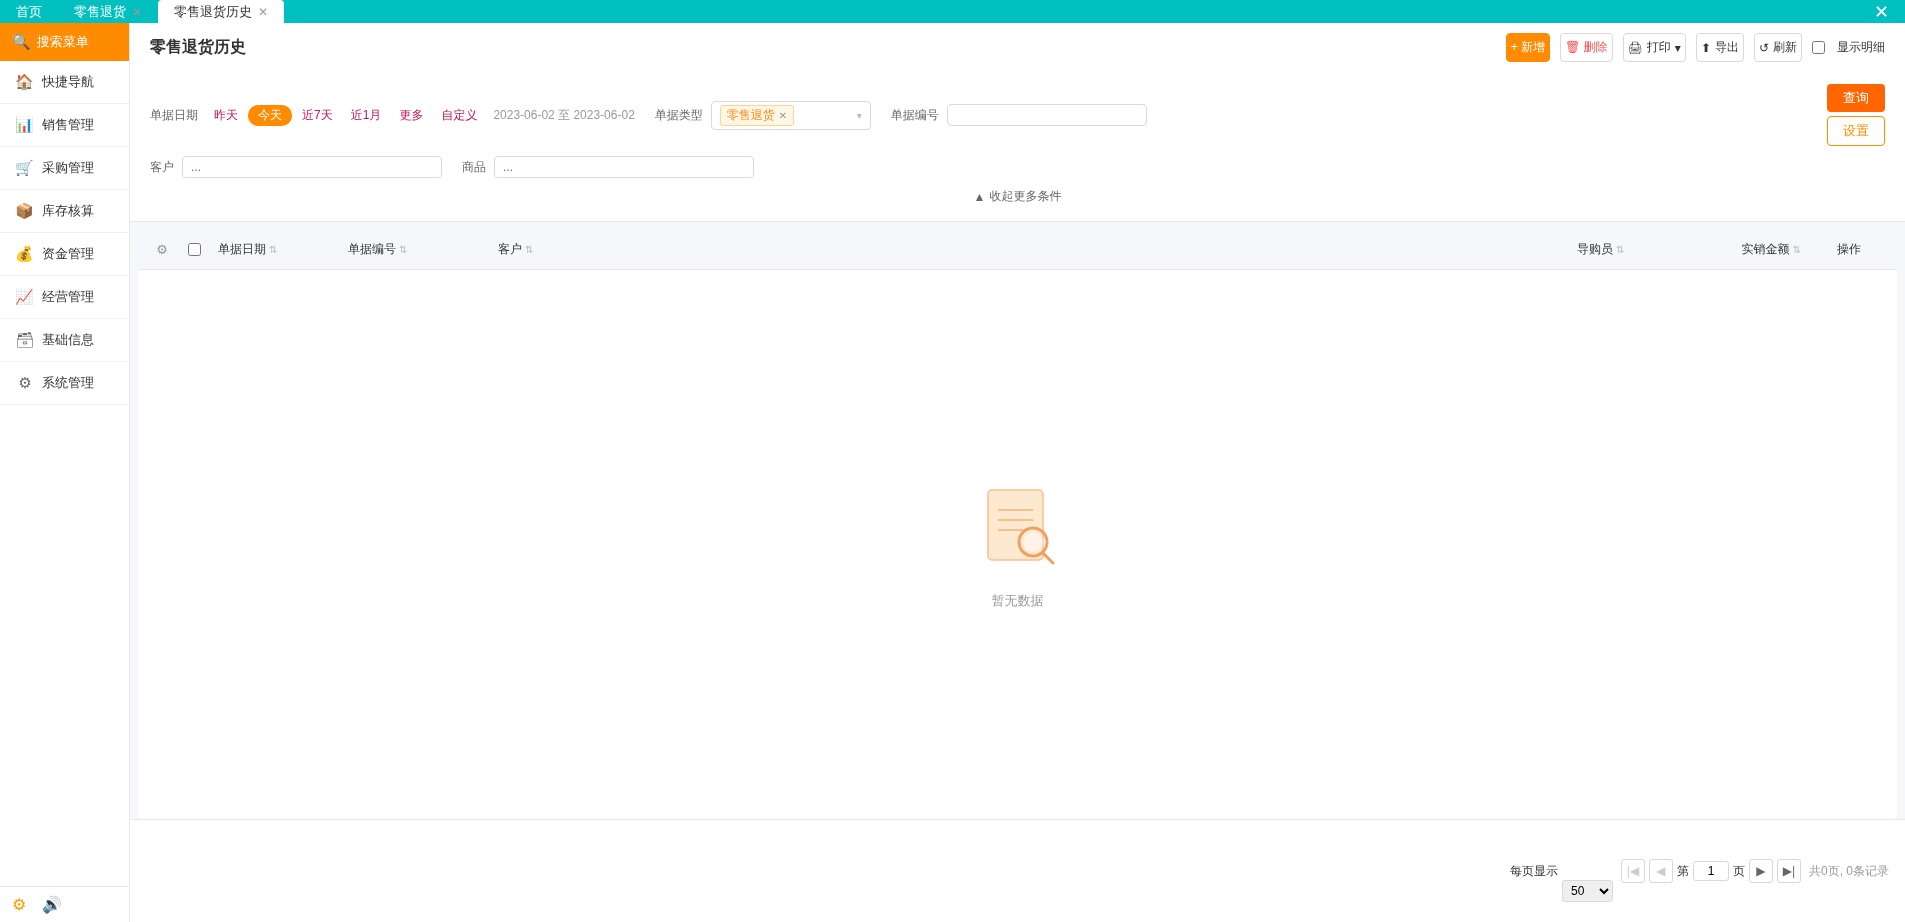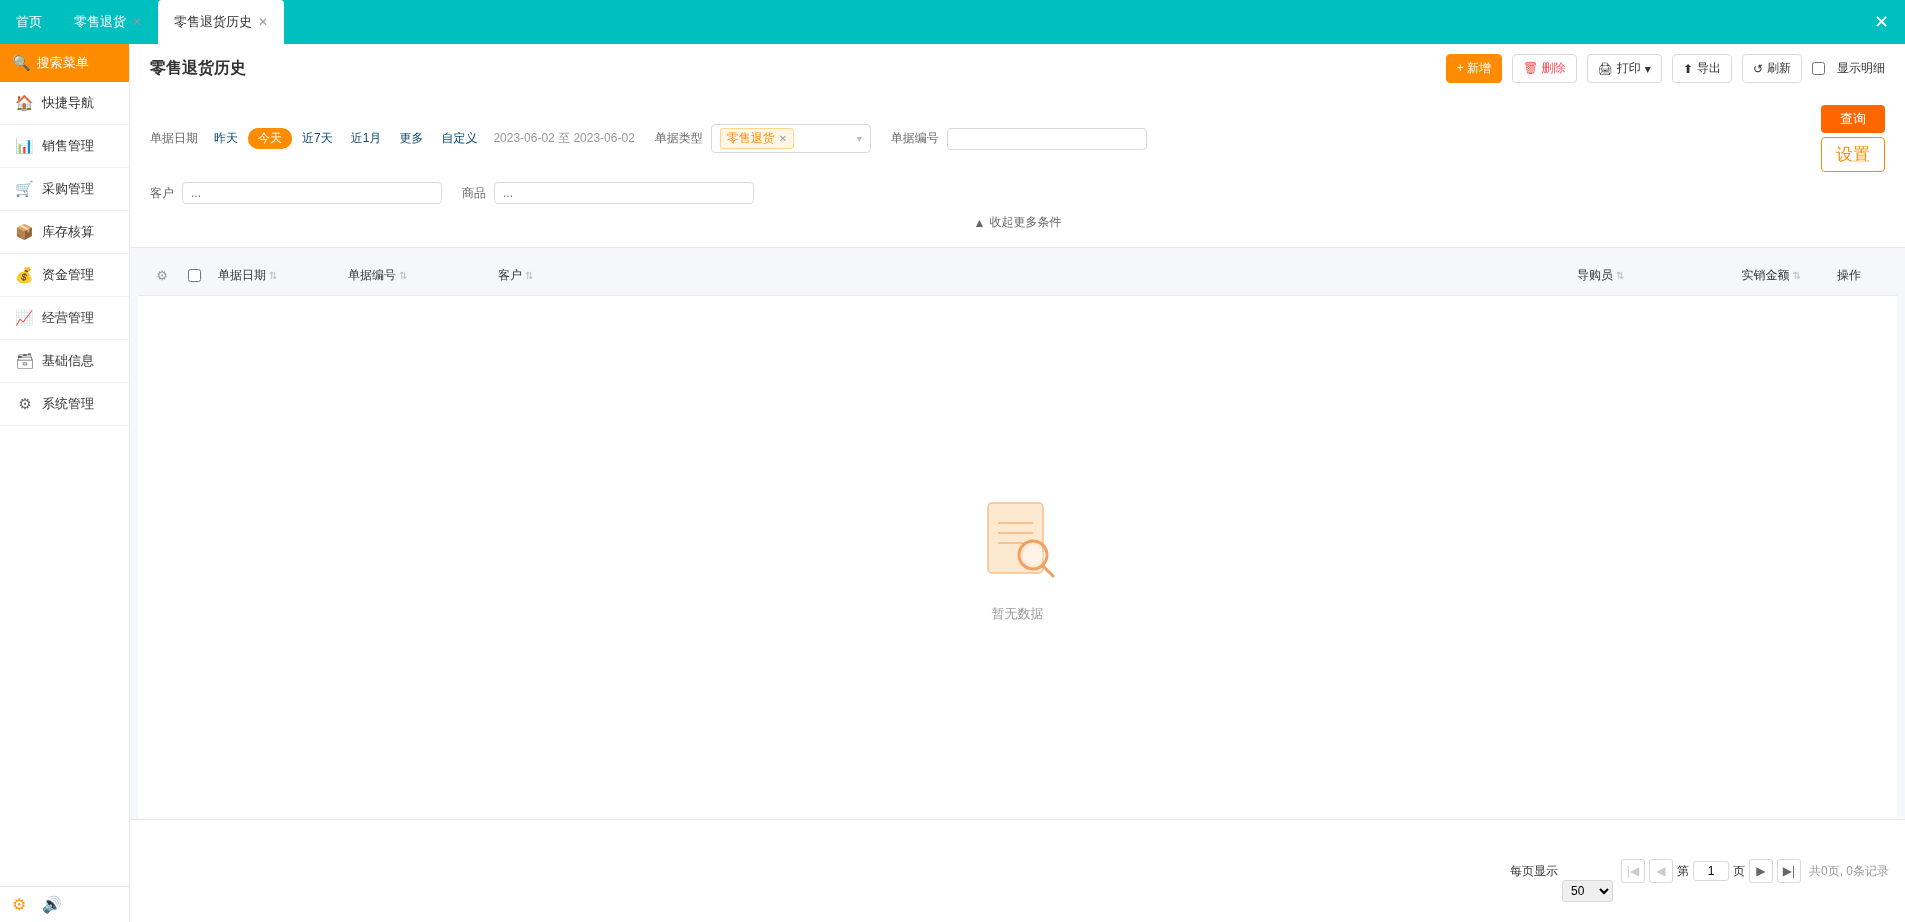--- a/index.html
+++ b/index.html
@@ -1,21 +1,21 @@
 <!DOCTYPE html>
 <html><head>
   <meta charset="utf-8">
   <style>
     * { box-sizing: border-box; margin: 0; padding: 0; }
     body { font-family: 'Microsoft YaHei', Arial, sans-serif; font-size: 13px; background: #f5f5f5; display: flex; flex-direction: column; height: 922px; overflow: hidden; }
 
     
     .top-bar {
       background: #00bfbf;
-      height: 44px;
+      height: 23px;
       display: flex;
       align-items: center;
       padding: 0 0 0 0;
       flex-shrink: 0;
     }
     .top-bar-tabs {
       display: flex;
       align-items: center;
       height: 100%;
       flex: 1;
@@ -145,21 +145,21 @@
     }
     .page-actions {
       display: flex;
       align-items: center;
       gap: 10px;
     }
     .action-btn {
       display: flex;
       align-items: center;
       gap: 4px;
-      padding: 5px 10px;
+      padding: 5px 4px;
       border: 1px solid #d9d9d9;
       border-radius: 4px;
       background: #fff;
       color: #333;
       cursor: pointer;
       font-size: 12px;
     }
     .action-btn.primary {
       background: #ff8c00;
       border-color: #ff8c00;
@@ -203,21 +203,21 @@
     .filter-date-btns {
       display: flex;
       align-items: center;
       gap: 2px;
     }
     .date-btn {
       padding: 2px 8px;
       border-radius: 3px;
       border: none;
       background: transparent;
-      color: #0c4a6e;
+      color: #be185d;
       cursor: pointer;
       font-size: 12px;
     }
     .date-btn.active {
       background: #ff8c00;
       color: #fff;
       border-radius: 10px;
       padding: 2px 10px;
     }
     .date-range {
@@ -407,21 +407,21 @@
       padding: 5px 16px;
       font-size: 13px;
       cursor: pointer;
     }
     .setting-btn {
       background: #fff;
       color: #ff8c00;
       border: 1px solid #ff8c00;
       border-radius: 4px;
       padding: 5px 14px;
-      font-size: 17px;
+      font-size: 13px;
       cursor: pointer;
     }
     .query-setting-group {
       display: flex;
       flex-direction: column;
       gap: 4px;
       margin-left: auto;
     }
   </style>
 </head>

